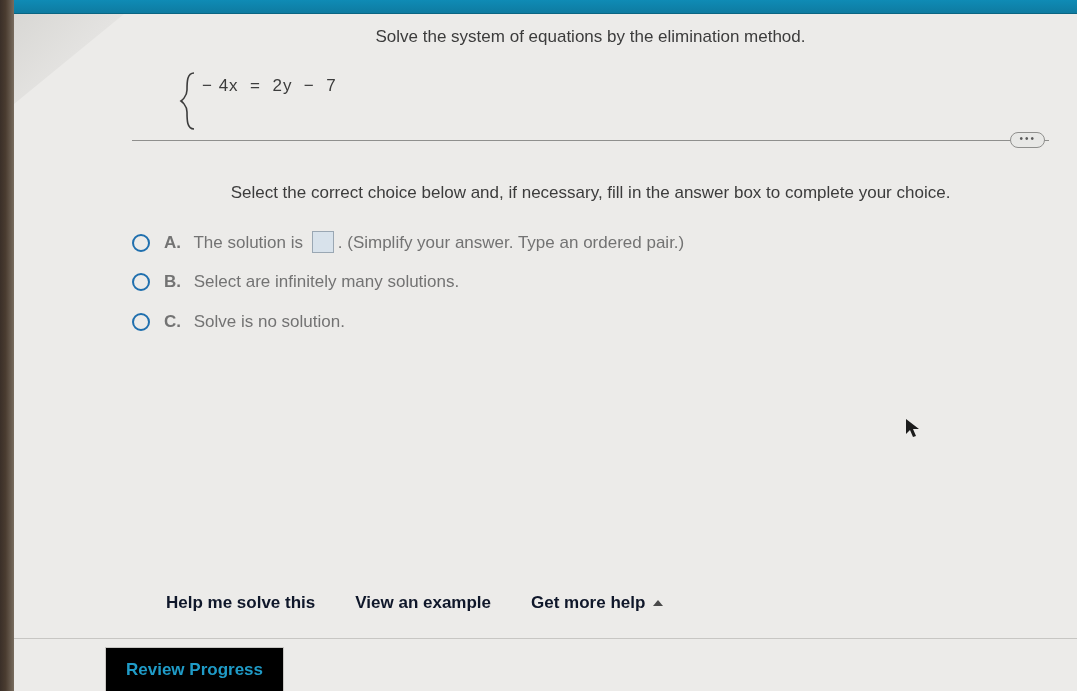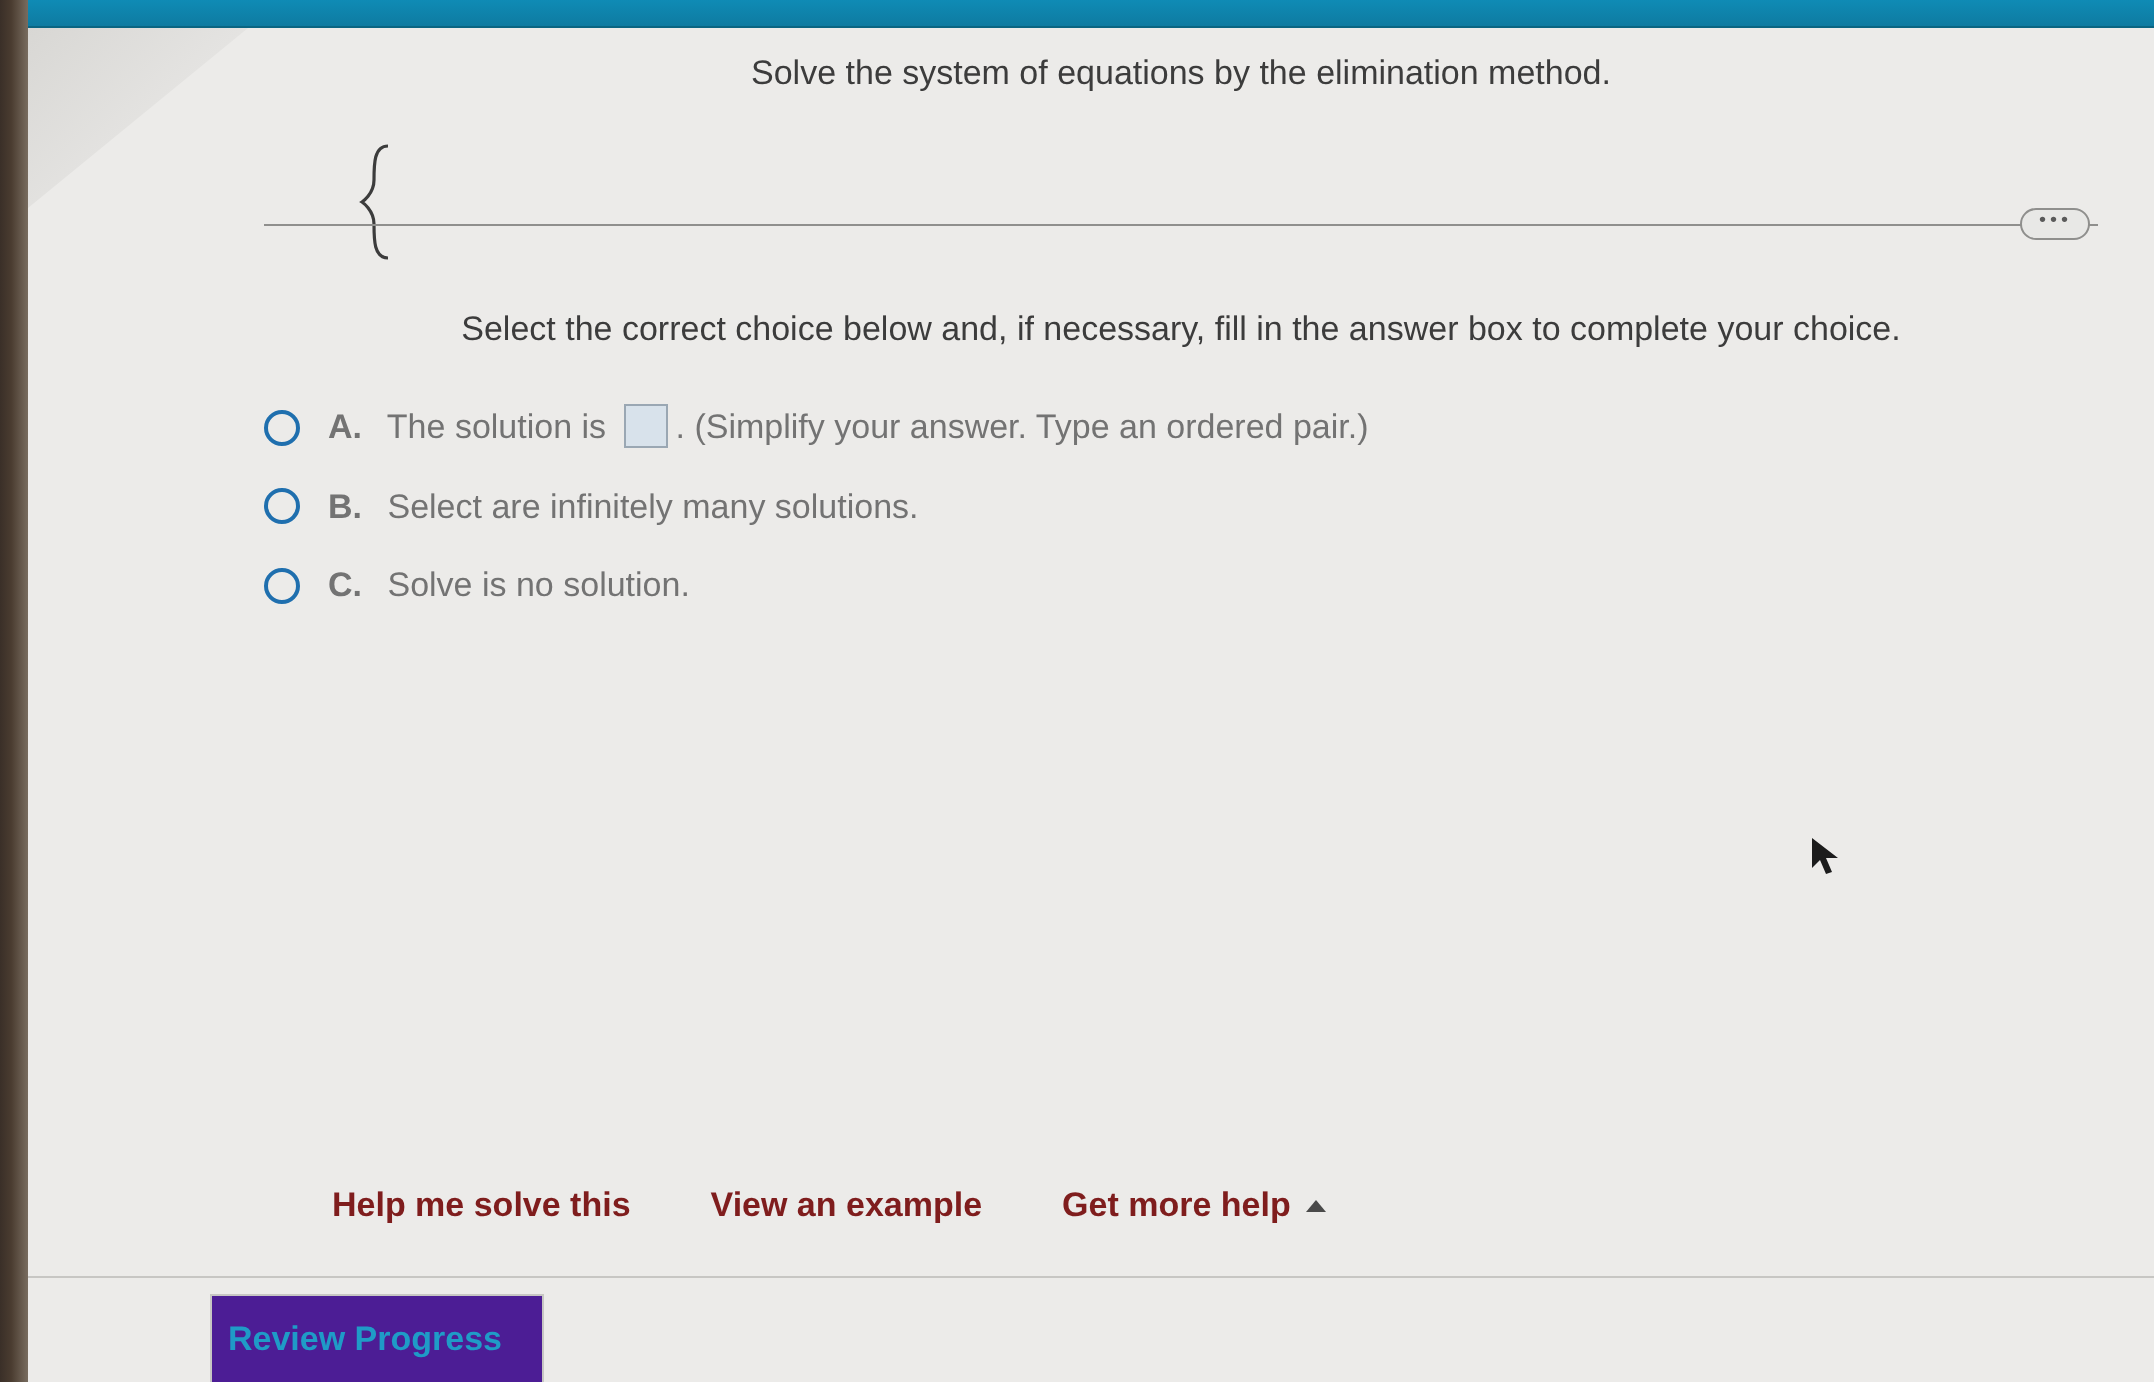--- a/index.html
+++ b/index.html
@@ -121,21 +121,21 @@
     left: 905px; top: 418px;
     width: 16px; height: 22px;
     pointer-events: none;
   }
   .links {
     position: absolute;
     left: 166px; bottom: 78px;
     display: flex;
     gap: 40px;
     font-weight: bold;
-    color: #7f1d1d;
+    color: #0f172a;
     font-size: 17px;
   }
   .links .link { cursor: pointer; display: flex; align-items: center; gap: 4px; }
   .caretup {
     width: 0; height: 0;
     border-left: 5px solid transparent;
     border-right: 5px solid transparent;
     border-bottom: 6px solid #4a4a4a;
     display: inline-block;
     margin-left: 4px;
@@ -143,24 +143,24 @@
   .bottom-line {
     position: absolute;
     left: 14px; right: 0; bottom: 52px;
     height: 1px;
     background: #c7c6c3;
   }
   .review {
     position: absolute;
     left: 105px; bottom: 0;
     height: 44px;
-    padding: 12px 20px 0 8px;
+    padding: 12px 20px 0 20px;
     border: 1px solid #c7c6c3;
     border-bottom: none;
-    background: #4c1d95;
+    background: #000000;
     color: #1f9bc7;
     font-weight: bold;
     font-size: 17px;
     cursor: pointer;
   }
 </style>
 </head>
 <body>
 
 <div class="left-edge"></div>
@@ -172,20 +172,21 @@
 
   <div class="prompt">Solve the system of equations by the elimination method.</div>
 
   <div class="system">
     <div class="brace">
       <svg width="24" height="62" viewBox="0 0 24 62">
         <path d="M16 3 C 9 3 9 12 9 20 C 9 27 3 31 3 31 C 3 31 9 35 9 42 C 9 50 9 59 16 59" fill="none" stroke="#3c3c3c" stroke-width="1.6"></path>
       </svg>
     </div>
     <div class="eqs">
+      <div class="row">− 4x  =  2y  −  7</div>
     </div>
   </div>
 
   <div class="divider-wrap">
     <div class="divider"></div>
     <div class="pill">•••</div>
   </div>
 
   <div class="instr">Select the correct choice below and, if necessary, fill in the answer box to complete your choice.</div>
 

